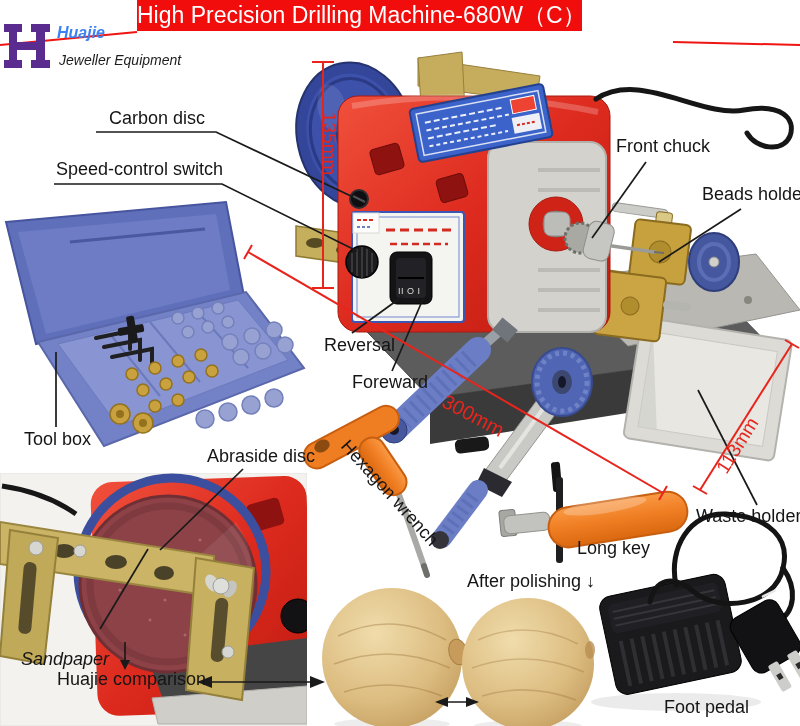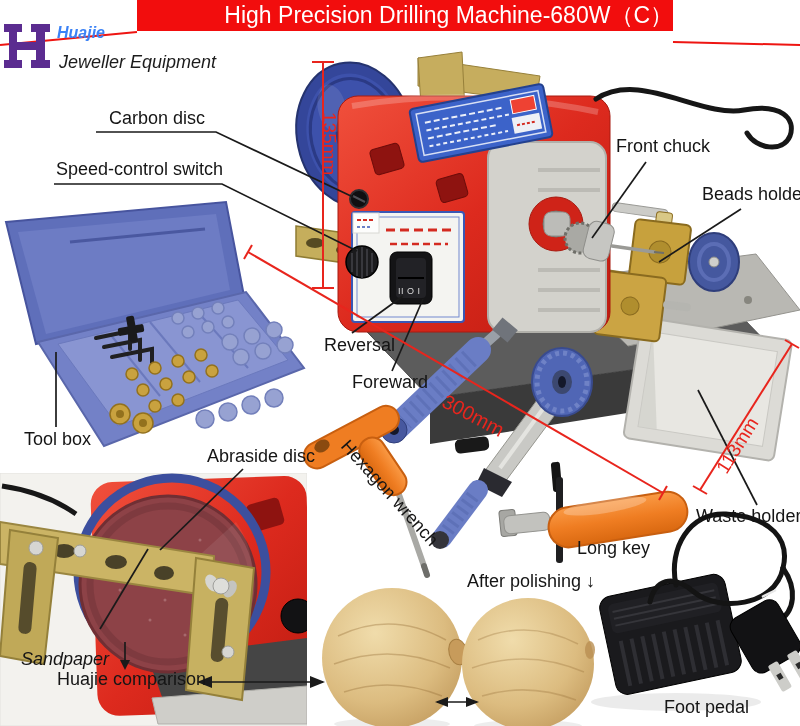--- a/index.html
+++ b/index.html
@@ -1,23 +1,23 @@
 <!DOCTYPE html>
 <html><head>
 <meta charset="utf-8">
 <style>
   html,body{margin:0;padding:0;background:#fff;}
   .stage{position:relative;width:800px;height:726px;background:#fff;overflow:hidden;
          font-family:"Liberation Sans","DejaVu Sans",sans-serif;}
   .art{position:absolute;left:0;top:0;}
-  .banner{position:absolute;left:137px;top:0;width:536px;height:31px;background:#f20d0d;
+  .banner{position:absolute;left:137px;top:0;width:445px;height:31px;background:#f20d0d;
           color:#fff;font-size:23px;line-height:31px;text-align:right;white-space:nowrap;}
   .logo-mark{position:absolute;left:4px;top:24px;}
   .brand{position:absolute;left:57px;top:24px;font-size:16px;font-weight:bold;font-style:italic;color:#3b82f6;}
-  .tagline{position:absolute;left:59px;top:52px;font-size:18px;font-style:italic;color:#1c1c1c;}
+  .tagline{position:absolute;left:59px;top:52px;font-size:14px;font-style:italic;color:#1c1c1c;}
   .lbl{position:absolute;font-size:18px;color:#151515;white-space:nowrap;line-height:1.2;}
   .dim{position:absolute;font-size:19px;color:#e8251d;white-space:nowrap;}
   .l-carbon{left:109px;top:108px;}
   .l-speed{left:56px;top:159px;}
   .l-chuck{left:616px;top:136px;}
   .l-beads{left:702px;top:184px;}
   .l-reversal{left:324px;top:335px;}
   .l-foreward{left:352px;top:372px;}
   .l-toolbox{left:24px;top:429px;}
   .l-abraside{left:207px;top:446px;}

